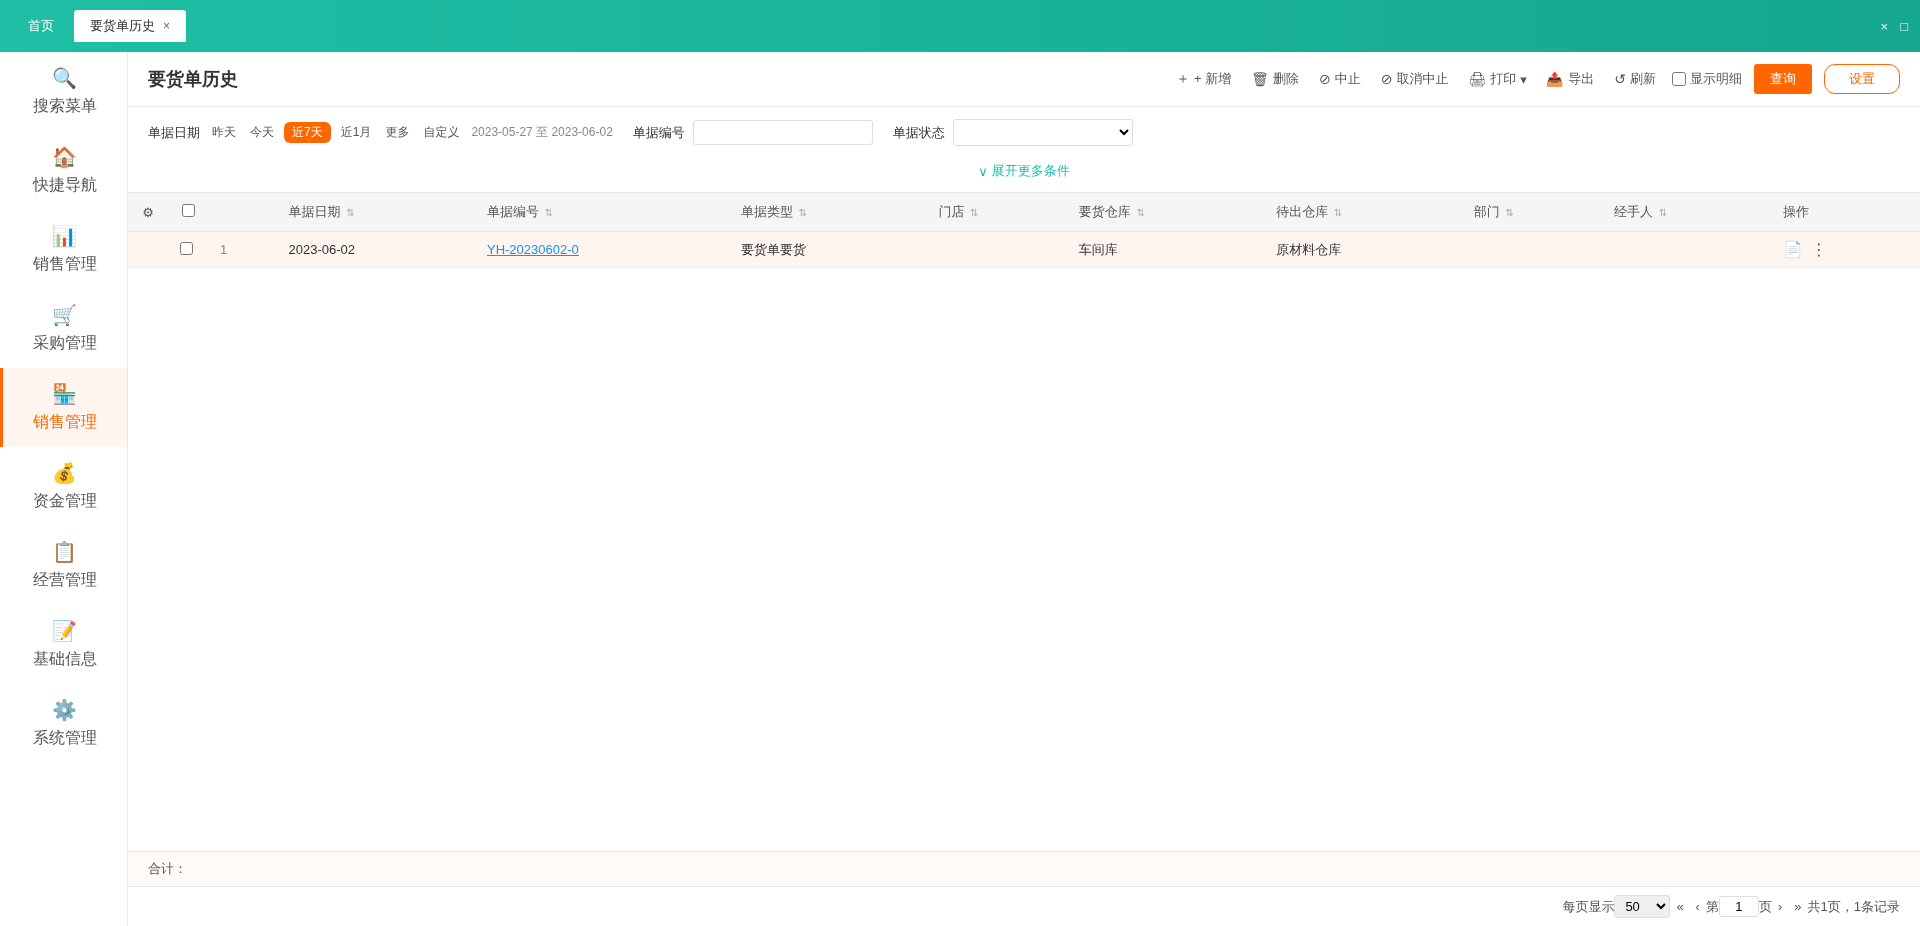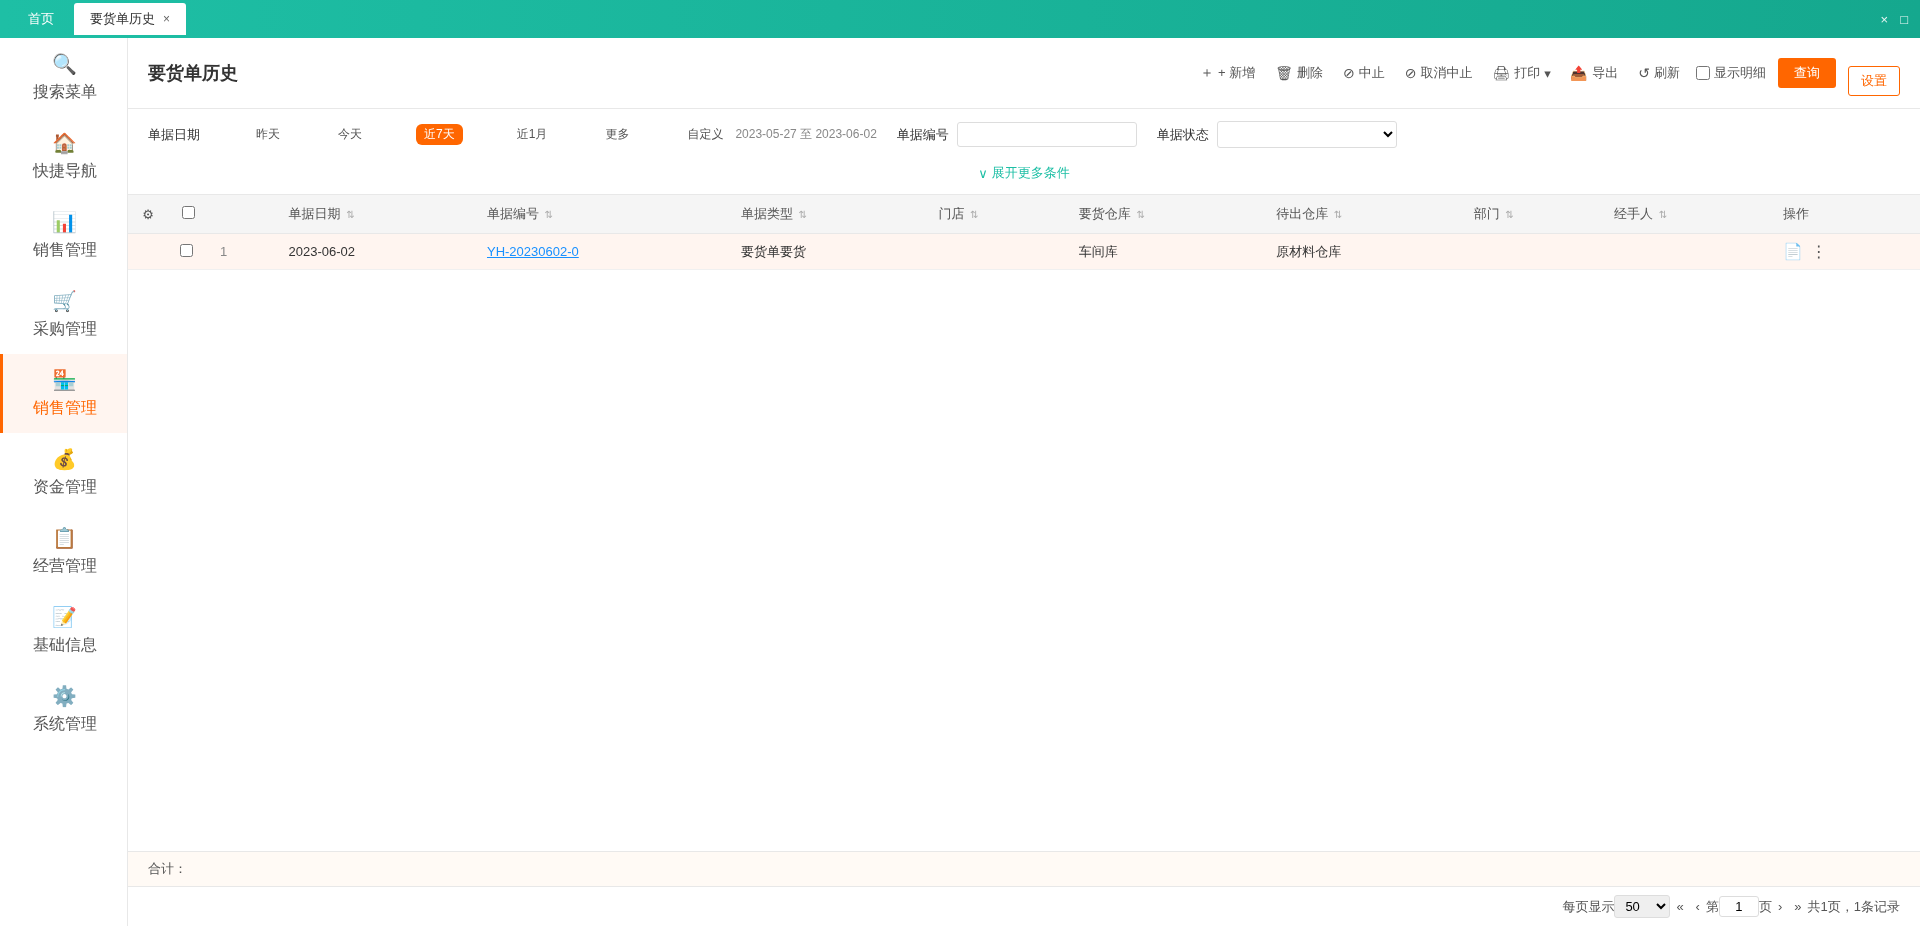--- a/index.html
+++ b/index.html
@@ -1,20 +1,20 @@
 <!DOCTYPE html>
 <html><head>
   <meta charset="utf-8">
   <style>
     * { box-sizing: border-box; margin: 0; padding: 0; }
     body { font-family: "Microsoft YaHei", "PingFang SC", sans-serif; font-size: 13px; background: #f5f5f5; display: flex; flex-direction: column; height: 926px; overflow: hidden; }
 
     
     .top-bar {
-      height: 38px;
+      height: 52px;
       background: linear-gradient(to right, #1ebfa5, #15a88e);
       display: flex;
       align-items: center;
       padding: 0 12px;
       color: white;
       flex-shrink: 0;
     }
     .top-bar-tabs { display: flex; align-items: center; flex: 1; gap: 4px; }
     .top-tab {
       height: 32px;
@@ -91,46 +91,44 @@
       border: none;
       padding: 6px 16px;
       border-radius: 3px;
       cursor: pointer;
       font-size: 13px;
     }
     .btn-setting {
       background: white;
       color: #ff6600;
       border: 1px solid #ff6600;
-      padding: 5px 12px;
-      border-radius: 3px;
-      cursor: pointer;
-      font-size: 13px;
-      margin-top: 16px;
+      padding: 5px 24px;
+      border-radius: 11px;
+      cursor: pointer;
+      font-size: 13px;
     }
     .show-detail { display: flex; align-items: center; gap: 4px; color: #555; font-size: 13px; }
     .show-detail input[type=checkbox] { width: 14px; height: 14px; }
 
     
     .filter-area {
       background: white;
       padding: 12px 20px;
       border-bottom: 1px solid #e8e8e8;
       flex-shrink: 0;
     }
     .filter-row { display: flex; align-items: center; gap: 20px; flex-wrap: wrap; }
     .filter-item { display: flex; align-items: center; gap: 8px; }
     .filter-label { color: #333; font-size: 13px; white-space: nowrap; }
     .date-shortcuts { display: flex; gap: 6px; }
     .date-shortcut {
       font-size: 12px;
       color: #555;
       cursor: pointer;
       padding: 2px 4px;
-      margin-left: 44px;
     }
     .date-shortcut.active {
       background: #ff6600;
       color: white;
       border-radius: 6px;
       padding: 2px 8px;
     }
     .date-range { font-size: 12px; color: #888; }
     .filter-input {
       border: 1px solid #ddd;

